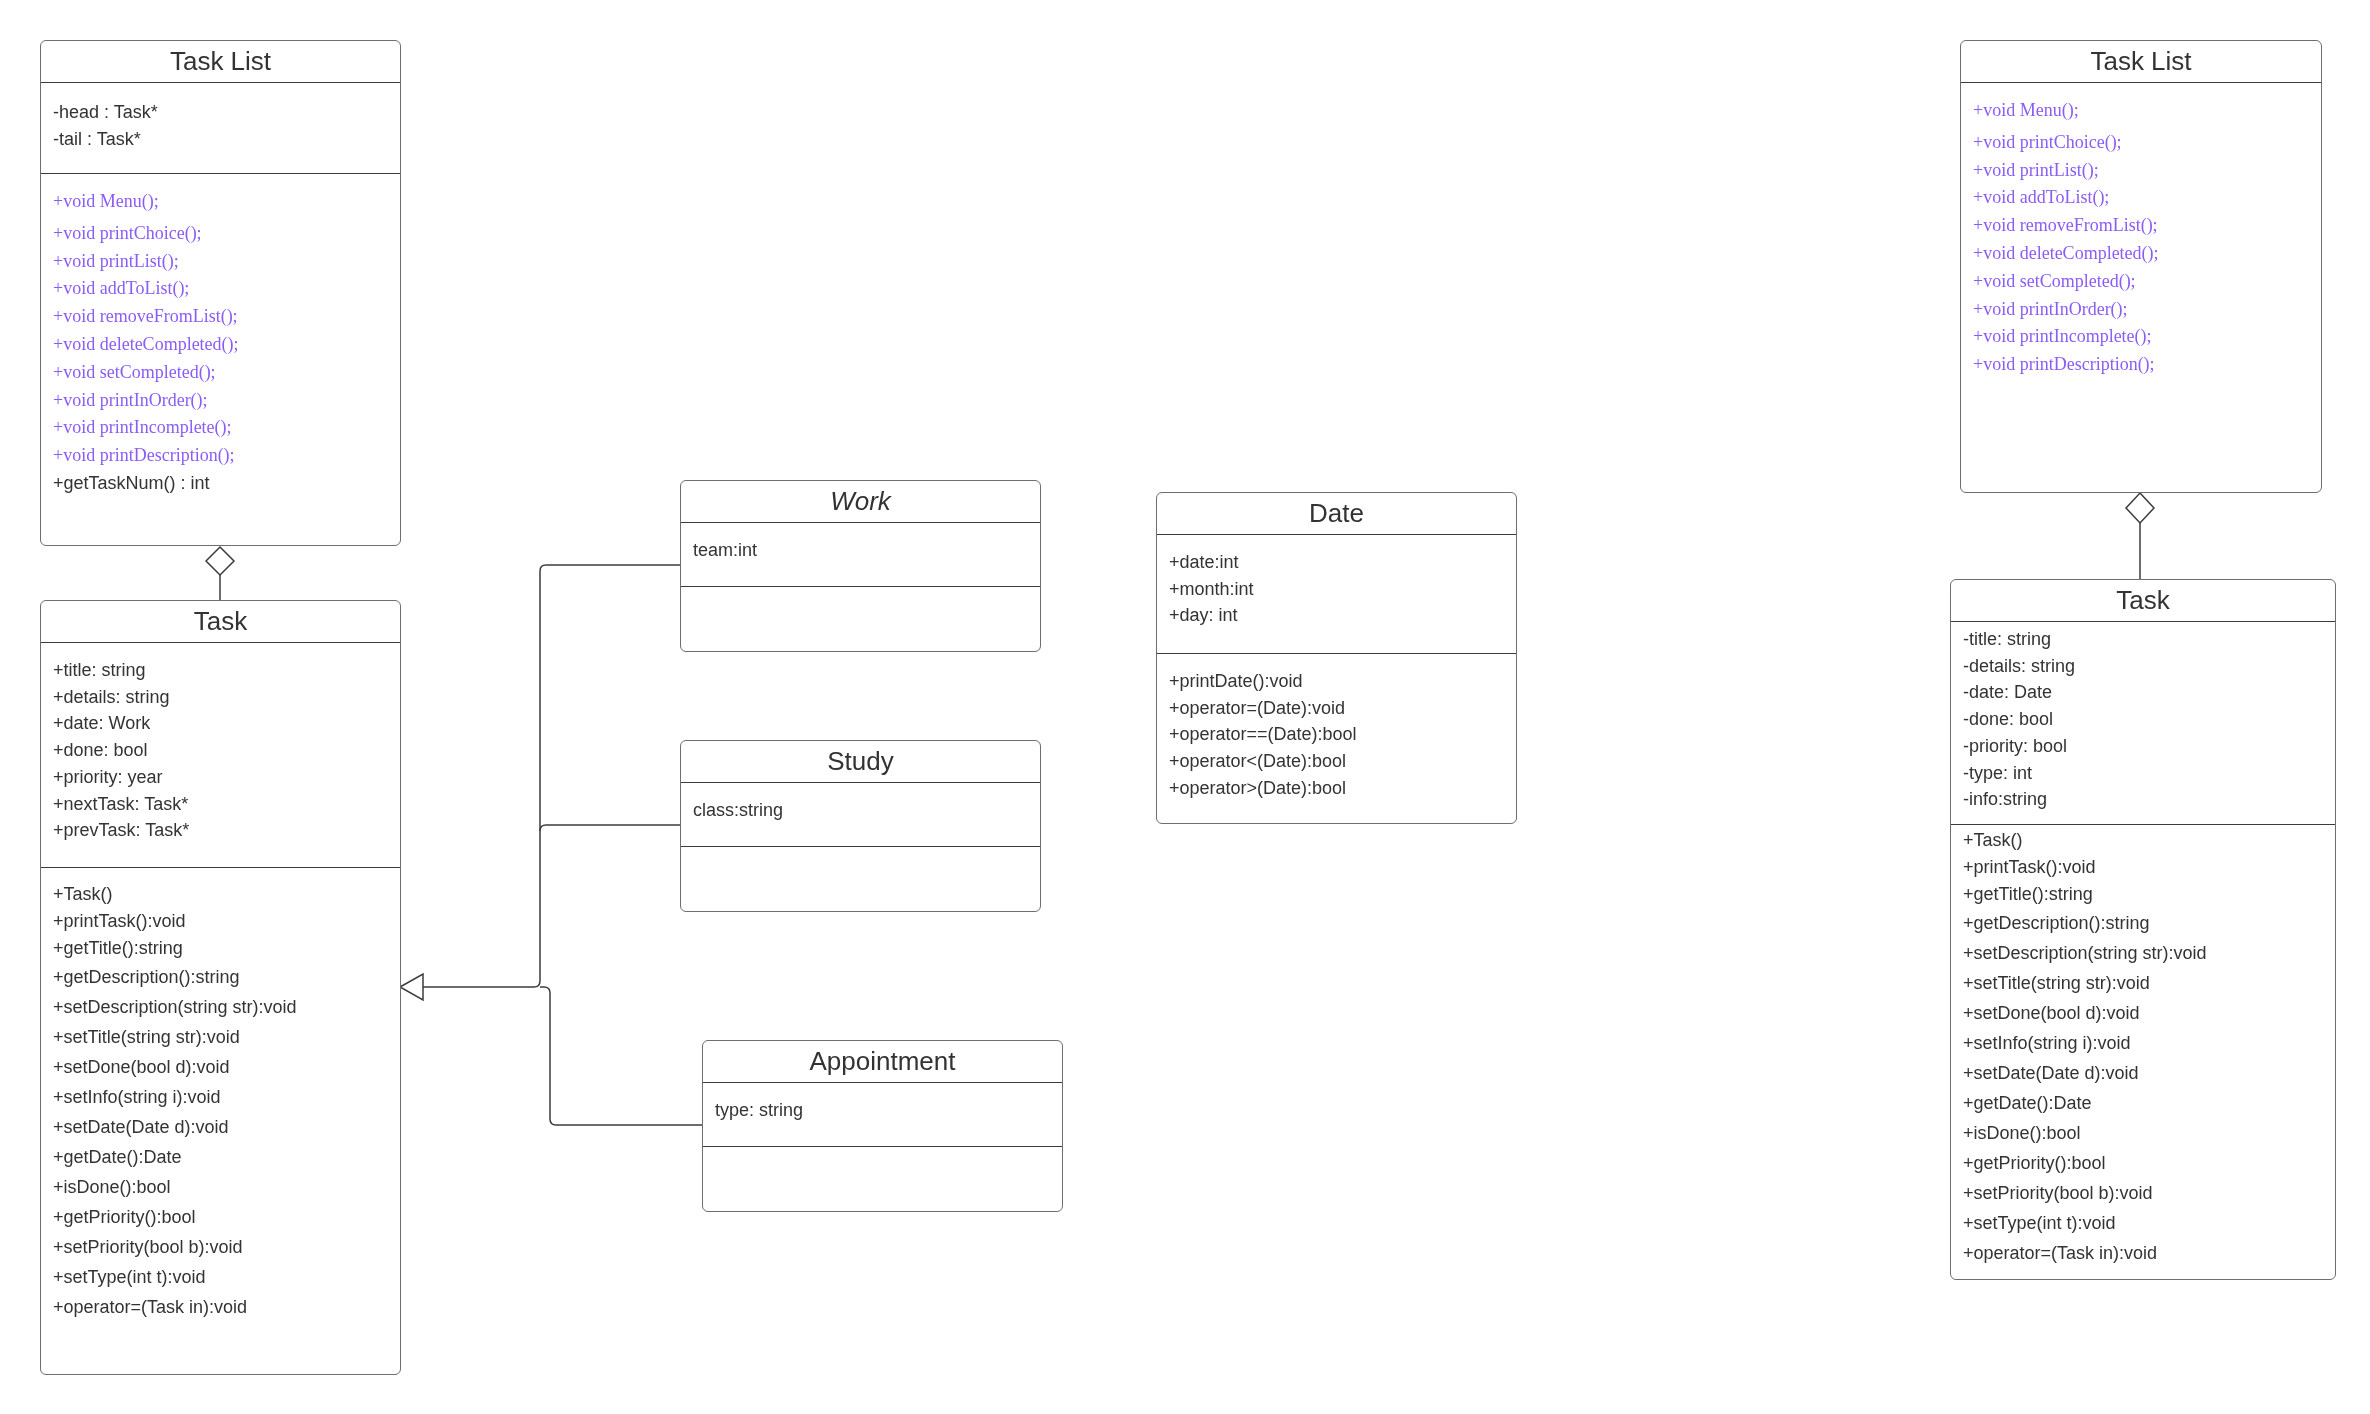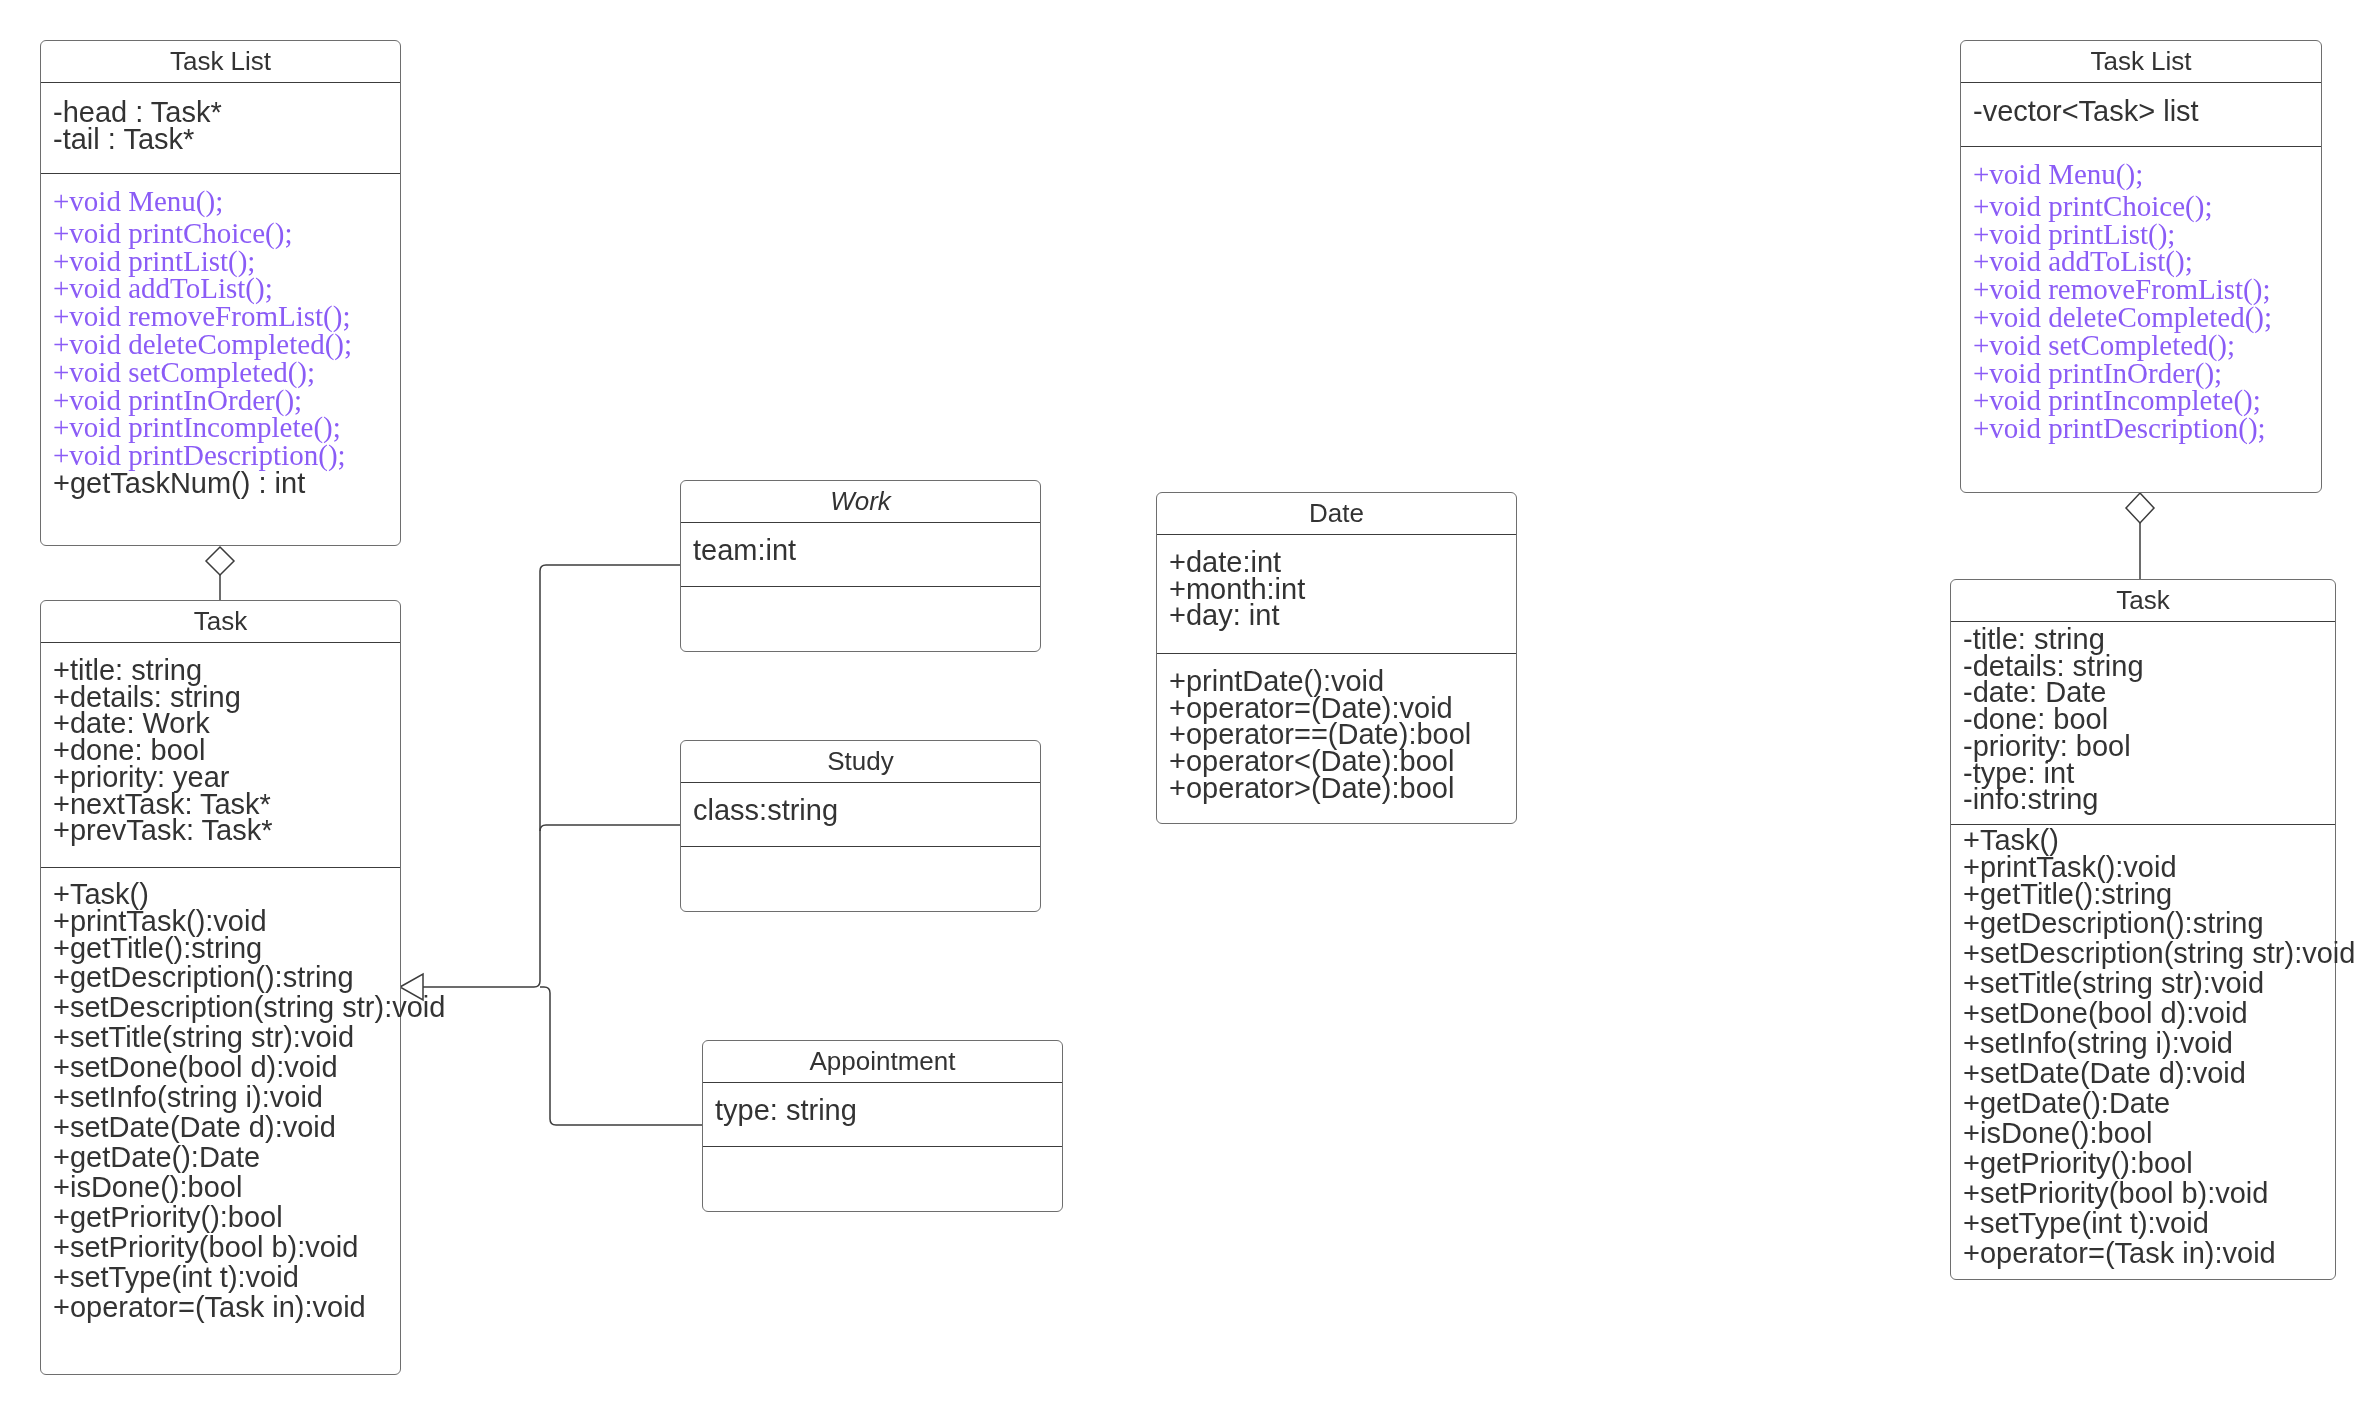--- a/index.html
+++ b/index.html
@@ -4,21 +4,21 @@
 <style>
   html, body { margin: 0; padding: 0; background: #ffffff; }
   body { width: 2370px; height: 1414px; position: relative; overflow: hidden;
          font-family: "Liberation Sans", sans-serif; color: #333333; }
   .canvas { position: absolute; left: 0; top: 0; width: 2370px; height: 1414px; }
   .wires { position: absolute; left: 0; top: 0; width: 2370px; height: 1414px; pointer-events: none; }
   .uml { position: absolute; box-sizing: border-box; border: 1.5px solid #6e6e6e;
          border-radius: 6px; background: #ffffff; }
   .uml .hdr { box-sizing: border-box; border-bottom: 1.5px solid #3c3c3c;
               text-align: center; font-size: 26px; line-height: 40px; color: #333333; }
-  .uml .sec { box-sizing: border-box; padding: 0 0 0 12px; font-size: 29px; color: #333333; }
+  .uml .sec { box-sizing: border-box; padding: 0 0 0 12px; font-size: 18px; color: #333333; }
   .uml .sec.attrs { border-bottom: 1.5px solid #3c3c3c; }
   .uml .line { white-space: nowrap; display: block; }
   .uml .line.dark { color: #8b5cf6; font-family: Liberation Serif, serif; }
 </style>
 </head>
 <body>
 
 <div class="canvas">
 
   <svg class="wires" viewBox="0 0 2370 1414" xmlns="http://www.w3.org/2000/svg">
@@ -127,23 +127,20 @@
       <span class="line">+printDate():void</span>
       <span class="line">+operator=(Date):void</span>
       <span class="line">+operator==(Date):bool</span>
       <span class="line">+operator&lt;(Date):bool</span>
       <span class="line">+operator&gt;(Date):bool</span>
     </div>
   </div>
 
   <div class="uml" style="left:1960px; top:40px; width:362px; height:453px;">
     <div class="hdr" style="height:42px;">Task List</div>
-    <div class="sec attrs" style="height:64px; padding-top:15px; line-height:26px;">
-      <span class="line">-vector&lt;Task&gt; list</span>
-    </div>
     <div class="sec" style="padding-top:14px; line-height:27.8px;">
       <span class="line dark" style="margin-bottom:4px;">+void Menu();</span>
       <span class="line dark">+void printChoice();</span>
       <span class="line dark">+void printList();</span>
       <span class="line dark">+void addToList();</span>
       <span class="line dark">+void removeFromList();</span>
       <span class="line dark">+void deleteCompleted();</span>
       <span class="line dark">+void setCompleted();</span>
       <span class="line dark">+void printInOrder();</span>
       <span class="line dark">+void printIncomplete();</span>

